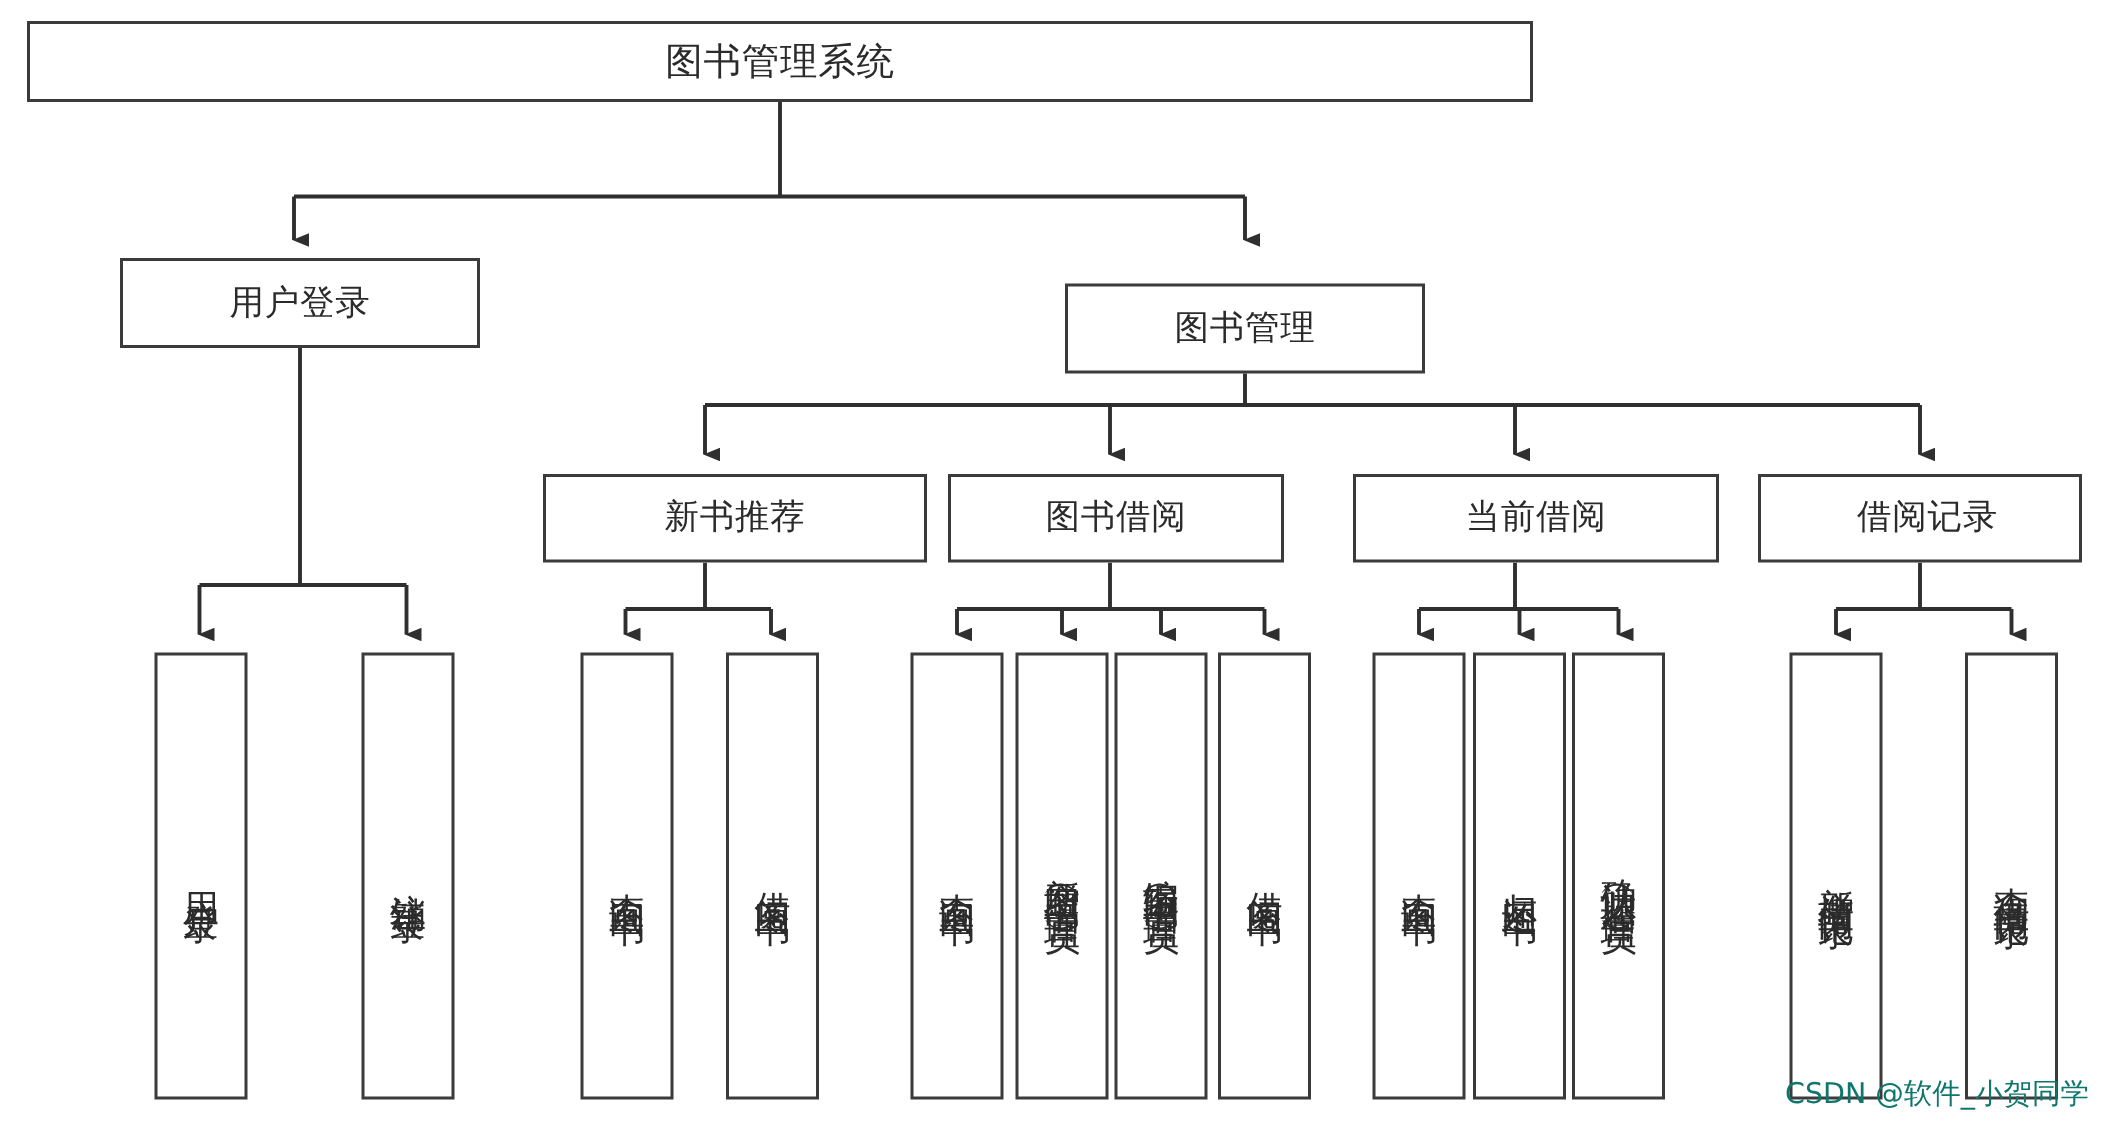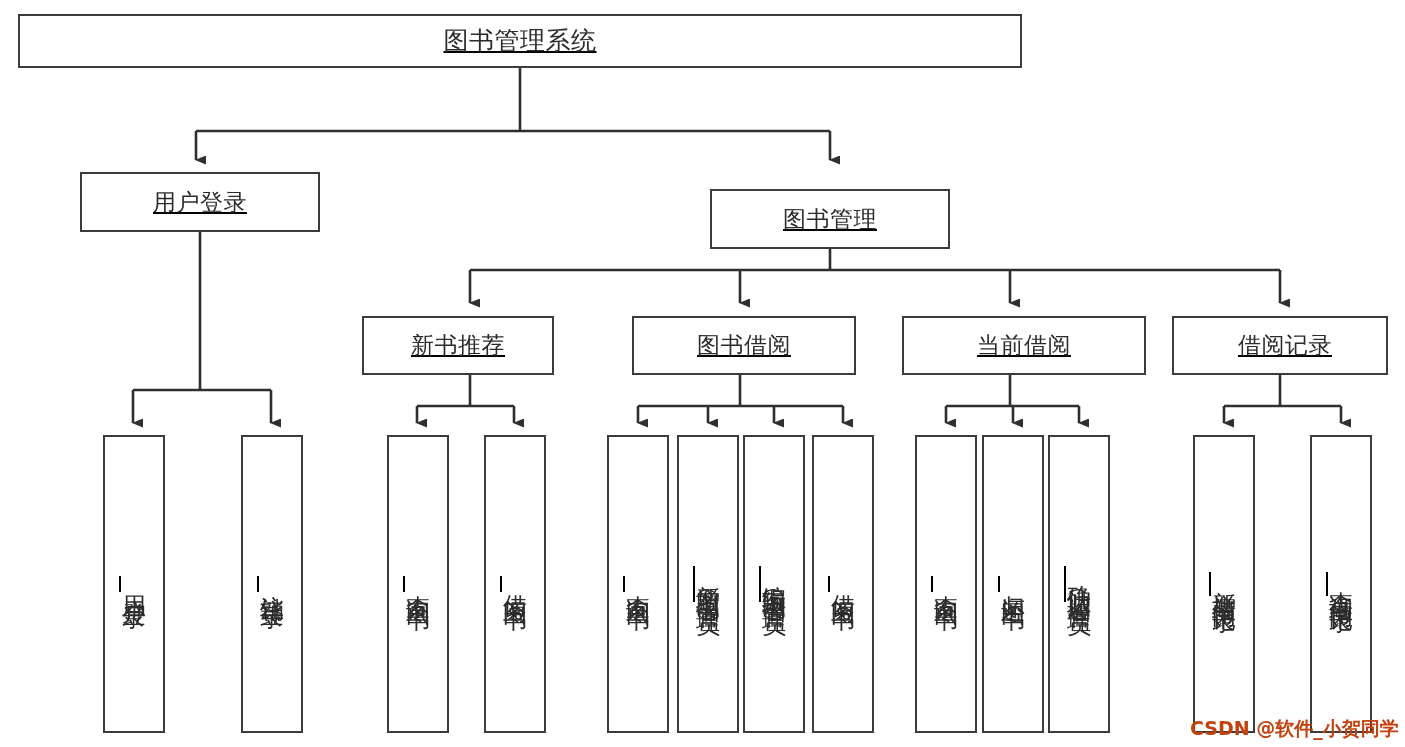--- a/index.html
+++ b/index.html
@@ -28,21 +28,20 @@
   }
   .node {
     position: absolute;
     box-sizing: border-box;
     background: #ffffff;
     border: 2.5px solid #3b3b3b;
     display: flex;
     align-items: center;
     justify-content: center;
     z-index: 5;
-    text-decoration: underline;
   }
   .node .label {
     color: #2b2b2b;
     line-height: 1.05;
     text-align: center;
     white-space: nowrap;
   }
   .node.root .label {
     font-size: 25px;
     letter-spacing: 0.5px;
@@ -61,26 +60,25 @@
     writing-mode: vertical-rl;
     text-orientation: upright;
     font-size: 24px;
     letter-spacing: 4px;
     line-height: 1;
     white-space: nowrap;
     text-align: center;
   }
   .watermark {
     position: absolute;
-    color: #c2410c;
+    color: #0f766e;
     font-size: 19px;
     white-space: nowrap;
     z-index: 9;
     font-family: "DejaVu Sans", "Liberation Sans", sans-serif;
-    font-weight: bold;
   }
 </style>
 </head>
 <body>
 
 <div id="canvas">
 
   <svg class="connectors" viewBox="0 0 1405 747" xmlns="http://www.w3.org/2000/svg">
     <defs>
       <marker id="arrow" markerWidth="9" markerHeight="11" refX="4.5" refY="10" orient="auto" markerUnits="userSpaceOnUse">
@@ -136,21 +134,21 @@
   </div>
 
   <div class="node level1" style="left:80px; top:172px; width:240px; height:60px;">
     <span class="label">用户登录</span>
   </div>
 
   <div class="node level1" style="left:710px; top:189px; width:240px; height:60px;">
     <span class="label">图书管理</span>
   </div>
 
-  <div class="node level2" style="left:362px; top:316px; width:192px; height:59px;">
+  <div class="node level2" style="left:362px; top:316px; width:256px; height:59px;">
     <span class="label">新书推荐</span>
   </div>
 
   <div class="node level2" style="left:632px; top:316px; width:224px; height:59px;">
     <span class="label">图书借阅</span>
   </div>
 
   <div class="node level2" style="left:902px; top:316px; width:244px; height:59px;">
     <span class="label">当前借阅</span>
   </div>

